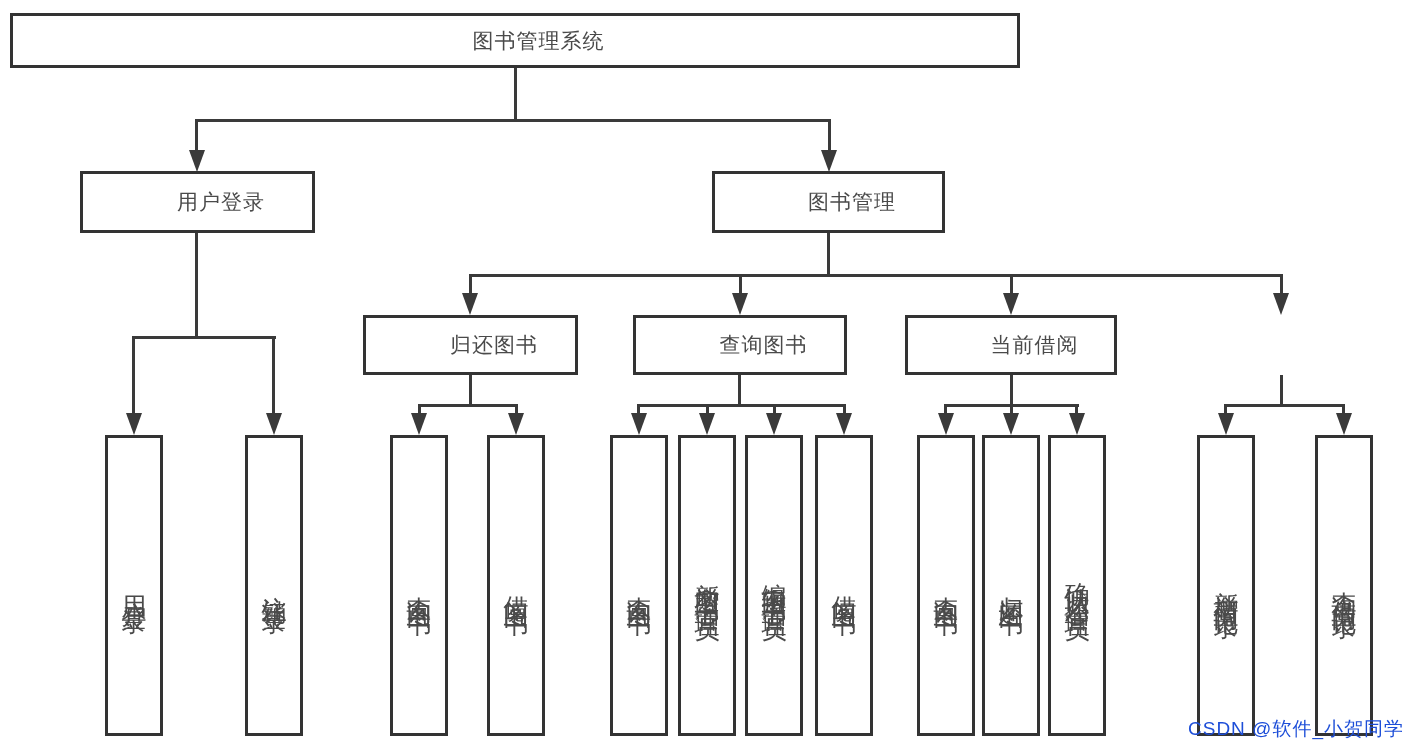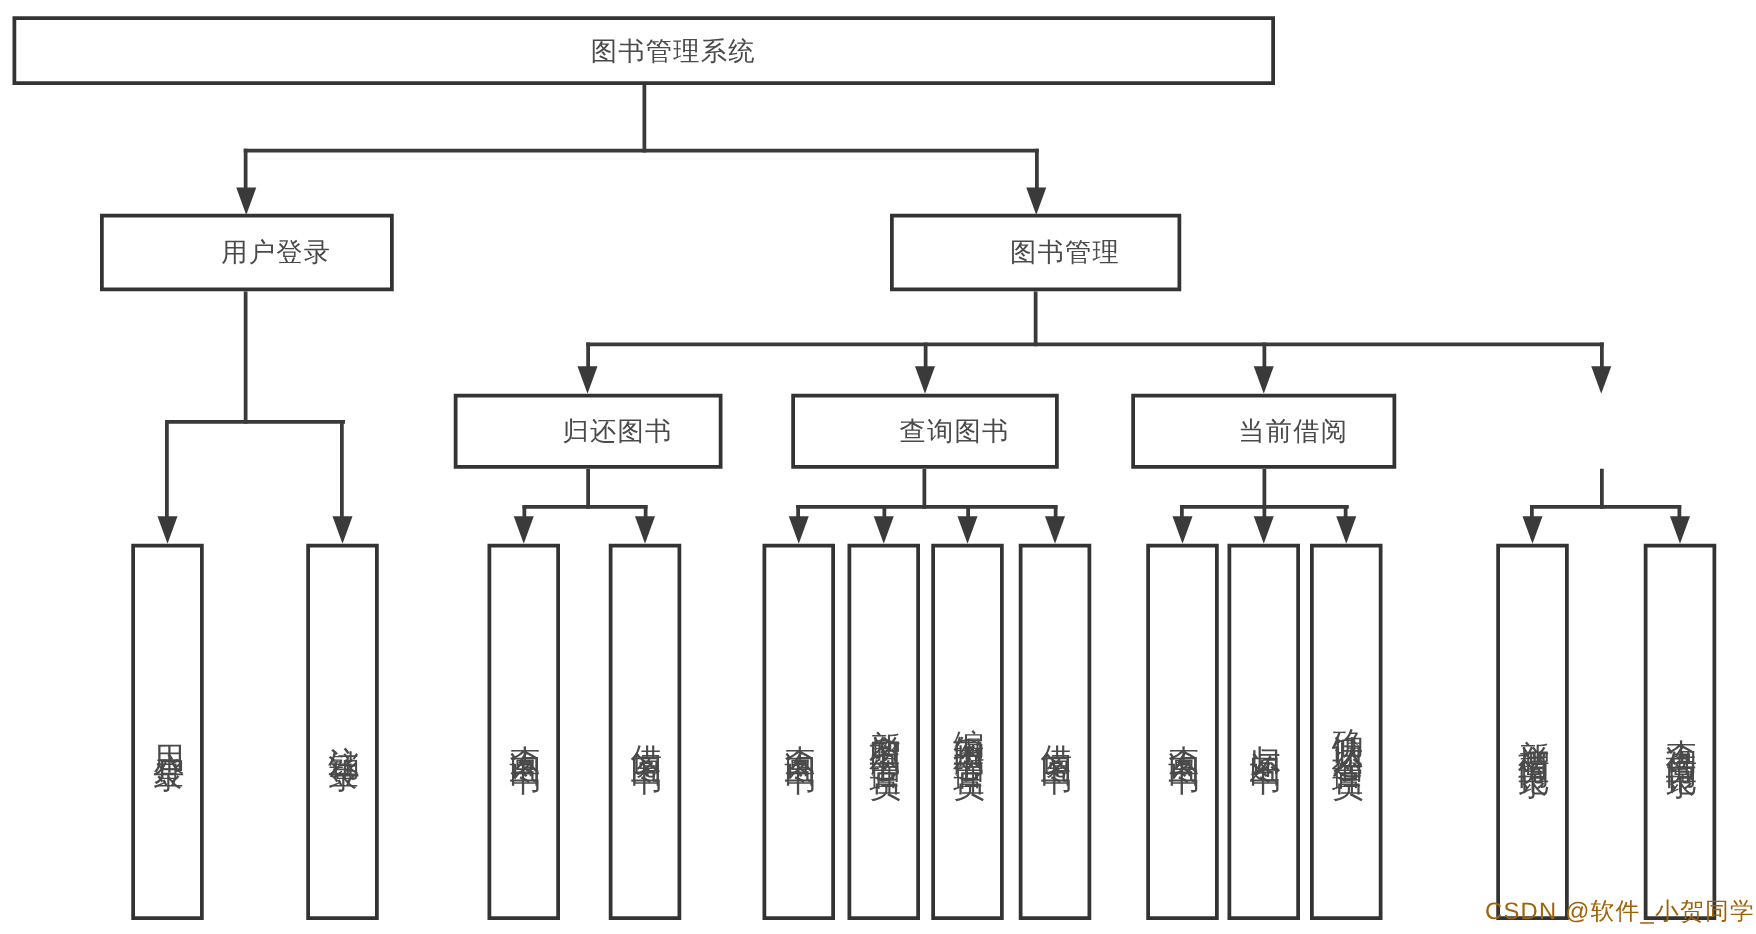--- a/index.html
+++ b/index.html
@@ -19,21 +19,21 @@
     font-size:25px;color:#4a4a4a;letter-spacing:5px;line-height:1;
     width:58px;top:435px;height:301px;
   }
   .line{position:absolute;background:#3a3a3a;}
   .arrow{
     position:absolute;width:0;height:0;
     border-left:8px solid transparent;border-right:8px solid transparent;
     border-top:22px solid #3a3a3a;
   }
   .watermark{
-    position:absolute;left:1188px;top:716px;font-size:19px;color:#a16207;
+    position:absolute;left:1188px;top:716px;font-size:19px;color:#1d4ed8;
     letter-spacing:1px;white-space:nowrap;
   }
 </style>
 </head>
 <body>
 
 <div class="stage">
 
   <div class="line" style="left:514px;top:68px;width:3px;height:54px;"></div>
   <div class="line" style="left:195px;top:119px;width:636px;height:3px;"></div>

